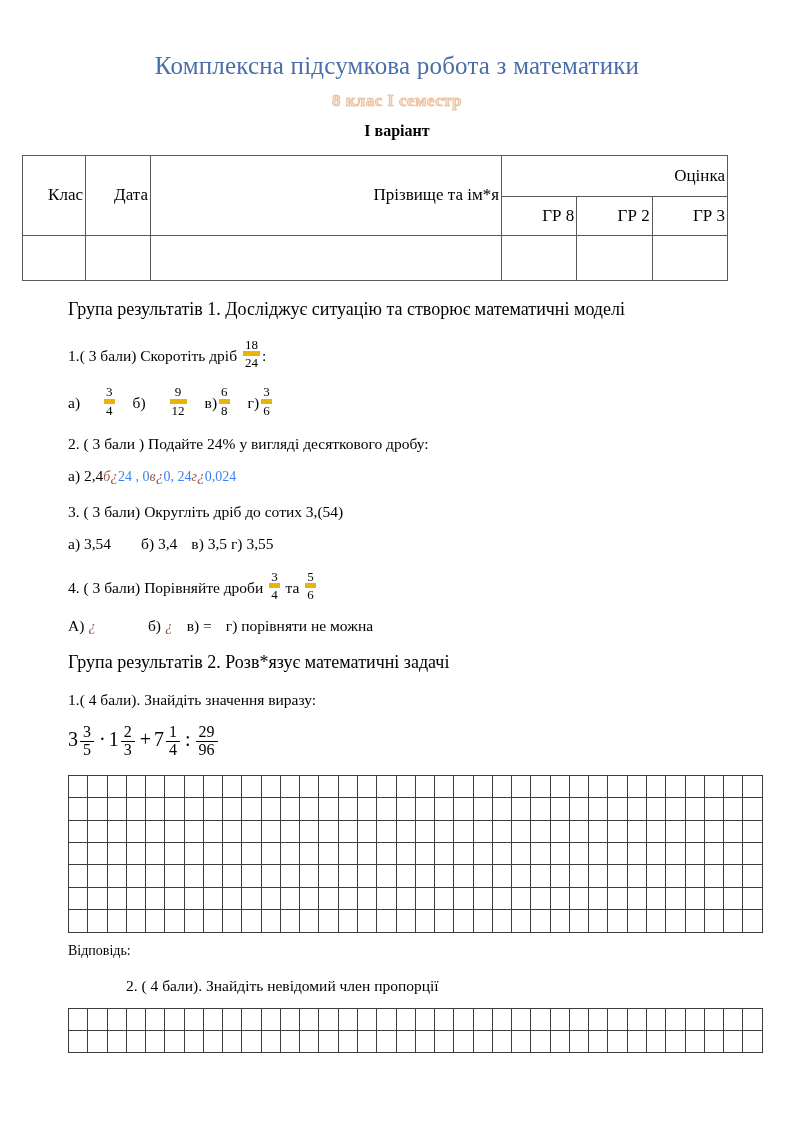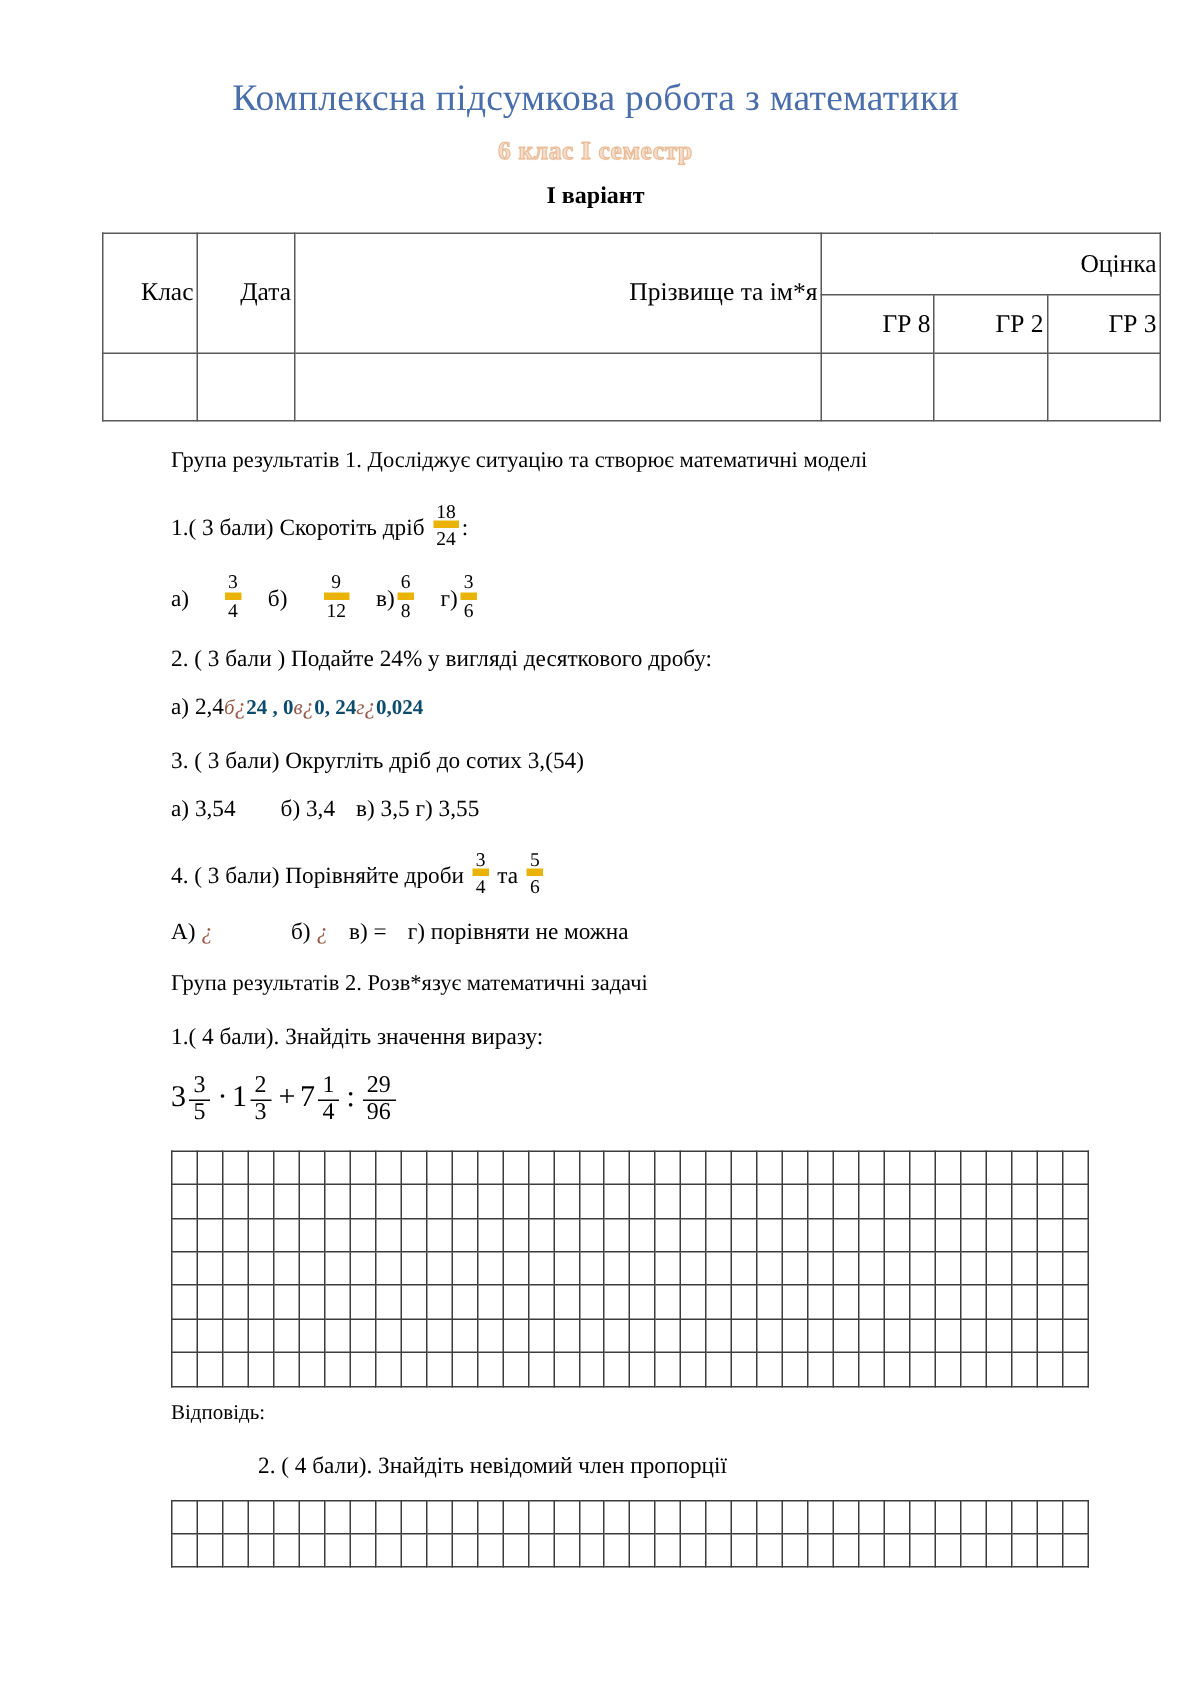--- a/index.html
+++ b/index.html
@@ -13,21 +13,21 @@
     font-family: "Liberation Serif", "DejaVu Serif", serif;
     color: #000000;
     position: relative;
     overflow: hidden;
   }
   .page {
     position: relative;
     width: 794px;
     height: 985px;
     box-sizing: border-box;
-    padding: 0 68px;
+    padding: 0 22px;
   }
 
   
   .doc-title {
     text-align: center;
     color: #4a6ea9;
     font-size: 25px;
     font-weight: normal;
     letter-spacing: 0.2px;
     margin: 0;
@@ -71,21 +71,21 @@
   .c-klas  { width: 58px; }
   .c-data  { width: 60px; }
   .c-name  { width: 346px; }
   .c-gr    { width: 80px; }
   .row-h1 td { height: 34px; }
   .row-h2 td { height: 32px; }
   .row-blank td { height: 38px; }
 
   
   .grp {
-    font-size: 15px;
+    font-size: 18px;
     margin: 18px 0 0 46px;
   }
   .q {
     font-size: 15.5px;
     margin: 18px 0 0 46px;
     line-height: 1.1;
   }
   .q-opts {
     font-size: 15.5px;
     margin: 15px 0 0 46px;
@@ -96,21 +96,21 @@
   .opt-gap-c { display: inline-block; width: 14px; }
   .opt-gap-wide { display: inline-block; width: 52px; }
   .opt-gap-mid { display: inline-block; width: 30px; }
 
   
   .brk {
     color: #9b5a4a;
     font-style: italic;
     font-size: 14px;
   }
-  .brk-num { color: #0c4a6e; font-style: normal; font-weight: bold; }
+  .brk-num { color: #3b82f6; font-style: normal; }
   .qmark { color: #9b5a4a; font-style: italic; }
 
   
   .frac {
     display: inline-block;
     vertical-align: -0.52em;
     text-align: center;
     font-size: 13px;
     line-height: 1.05;
     margin: 0 2px;
@@ -174,21 +174,21 @@
     margin: 15px 0 0 104px;
   }
   .prop-gap { display: inline-block; width: 180px; }
 </style>
 </head>
 <body>
 
 <div class="page">
 
   <h1 class="doc-title">Комплексна підсумкова робота з математики</h1>
-  <div class="doc-subtitle">6 клас  І семестр</div>
+  <div class="doc-subtitle">8 клас  І семестр</div>
   <div class="doc-variant">І варіант</div>
 
   <table class="hdr-table">
     <tbody>
         <tr class="row-h1">
       <td class="c-klas" rowspan="2">Клас</td>
       <td class="c-data" rowspan="2">Дата</td>
       <td class="c-name" rowspan="2">Прізвище та ім*я</td>
       <td colspan="3">Оцінка</td>
     </tr>

